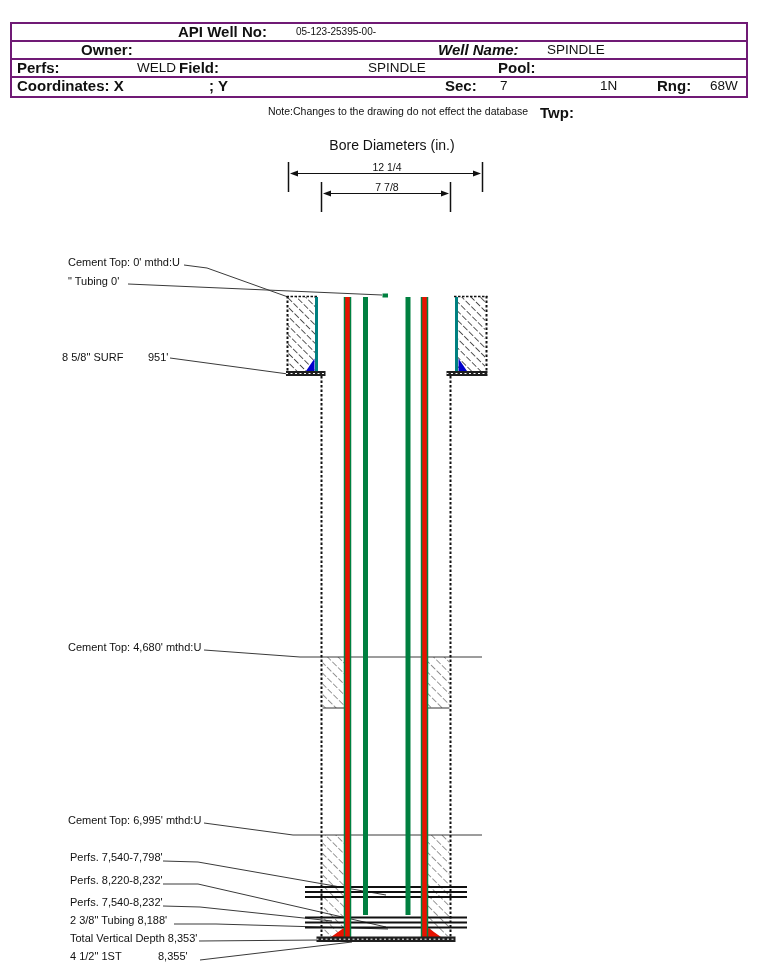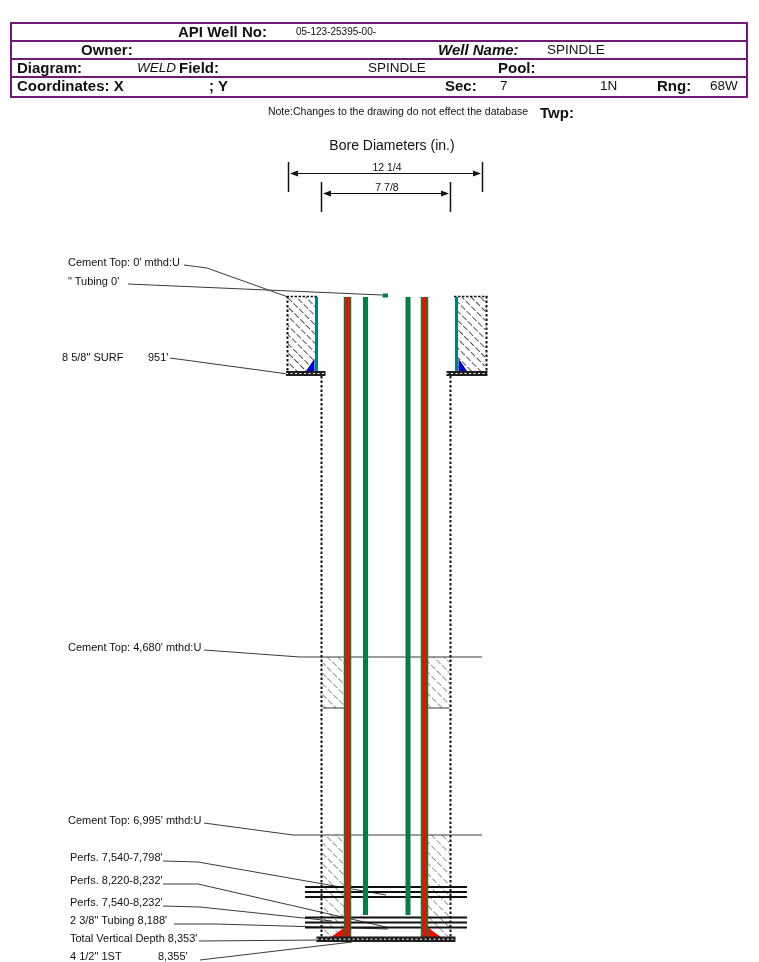--- a/index.html
+++ b/index.html
@@ -28,22 +28,22 @@
   <div class="hrow" style="top:22px;height:20px;">
     <span class="lbl" style="left:166px;">API Well No:</span>
     <span class="val" style="left:284px;font-size:10px;">05-123-25395-00-</span>
   </div>
   <div class="hrow" style="top:40px;height:20px;">
     <span class="lbl" style="left:21px;margin-left:48px;">Owner:</span>
     <span class="lbl" style="left:426px;font-style:italic;">Well Name:</span>
     <span class="val" style="left:535px;">SPINDLE</span>
   </div>
   <div class="hrow" style="top:58px;height:20px;">
-    <span class="lbl" style="left:5px;">Diagram:</span>
-    <span class="val" style="left:125px;font-style:italic;">WELD</span>
+    <span class="lbl" style="left:5px;">Perfs:</span>
+    <span class="val" style="left:125px;">WELD</span>
     <span class="lbl" style="left:167px;">Field:</span>
     <span class="val" style="left:356px;">SPINDLE</span>
     <span class="lbl" style="left:486px;">Pool:</span>
     <span class="val" style="left:545px;"></span>
   </div>
   <div class="hrow" style="top:76px;height:22px;">
     <span class="lbl" style="left:5px;">Coordinates: X</span>
     <span class="lbl" style="left:197px;">; Y</span>
     <span class="lbl" style="left:433px;">Sec:</span>
     <span class="val" style="left:488px;">7</span>

